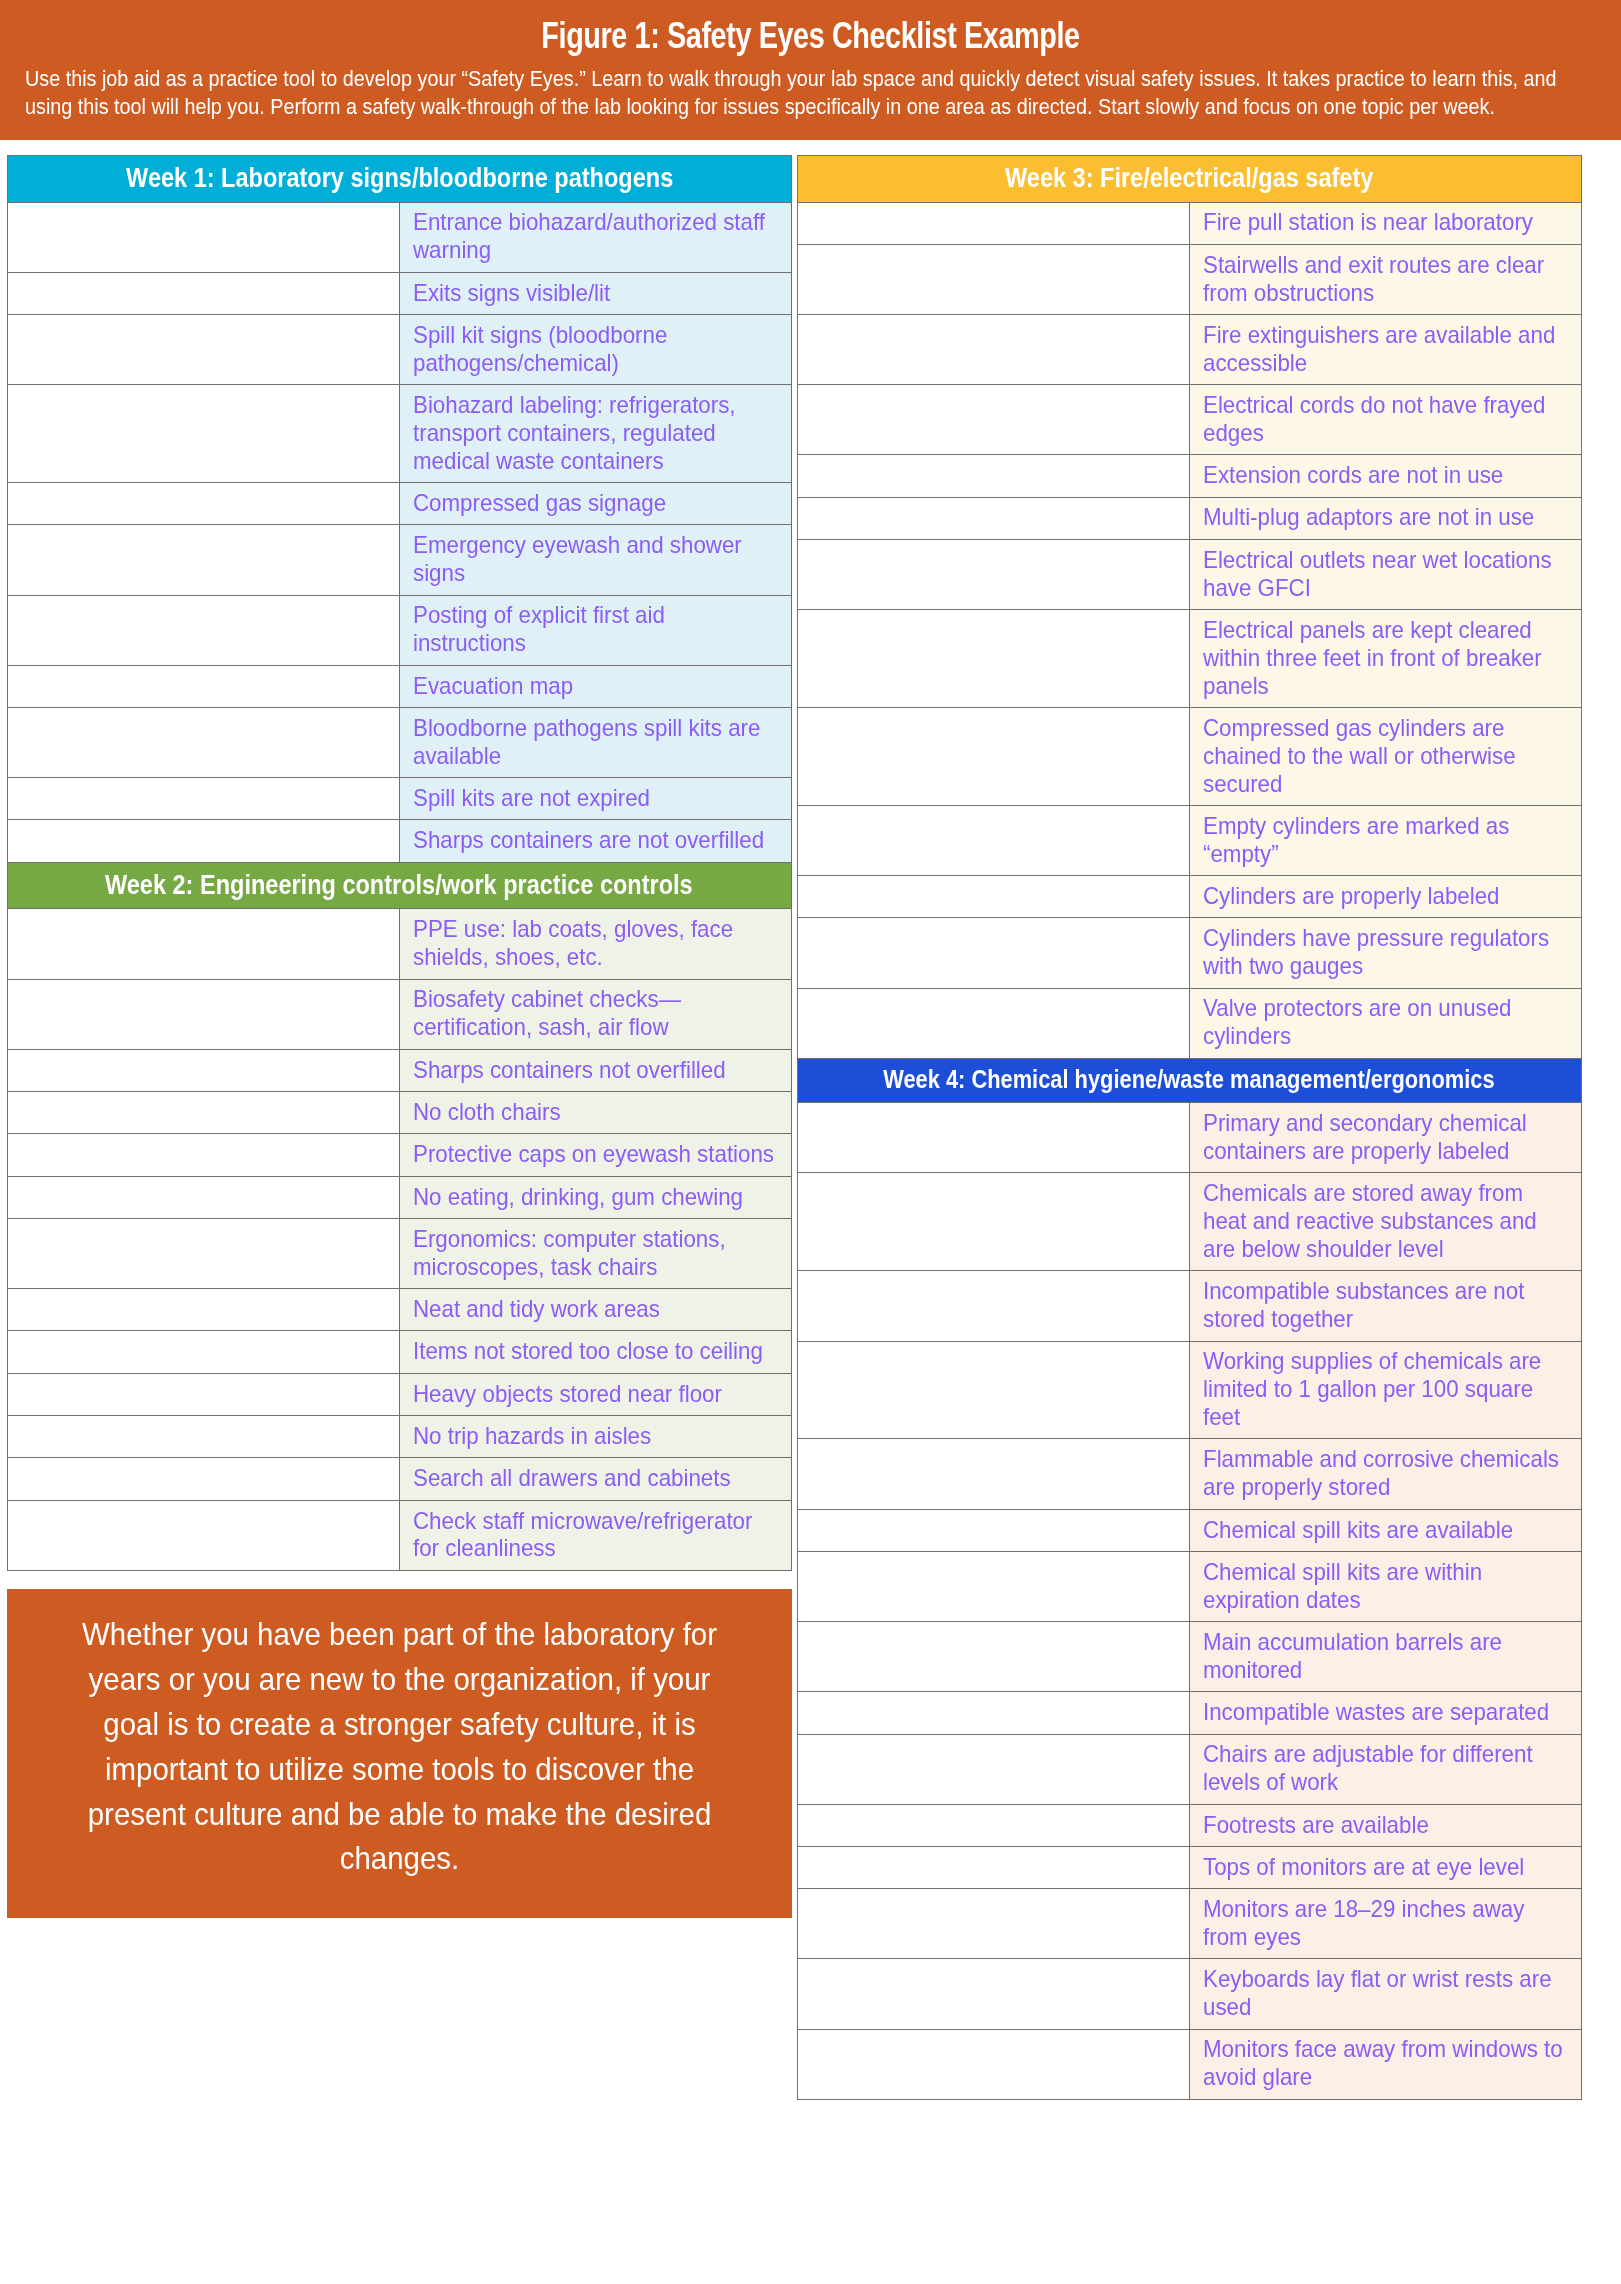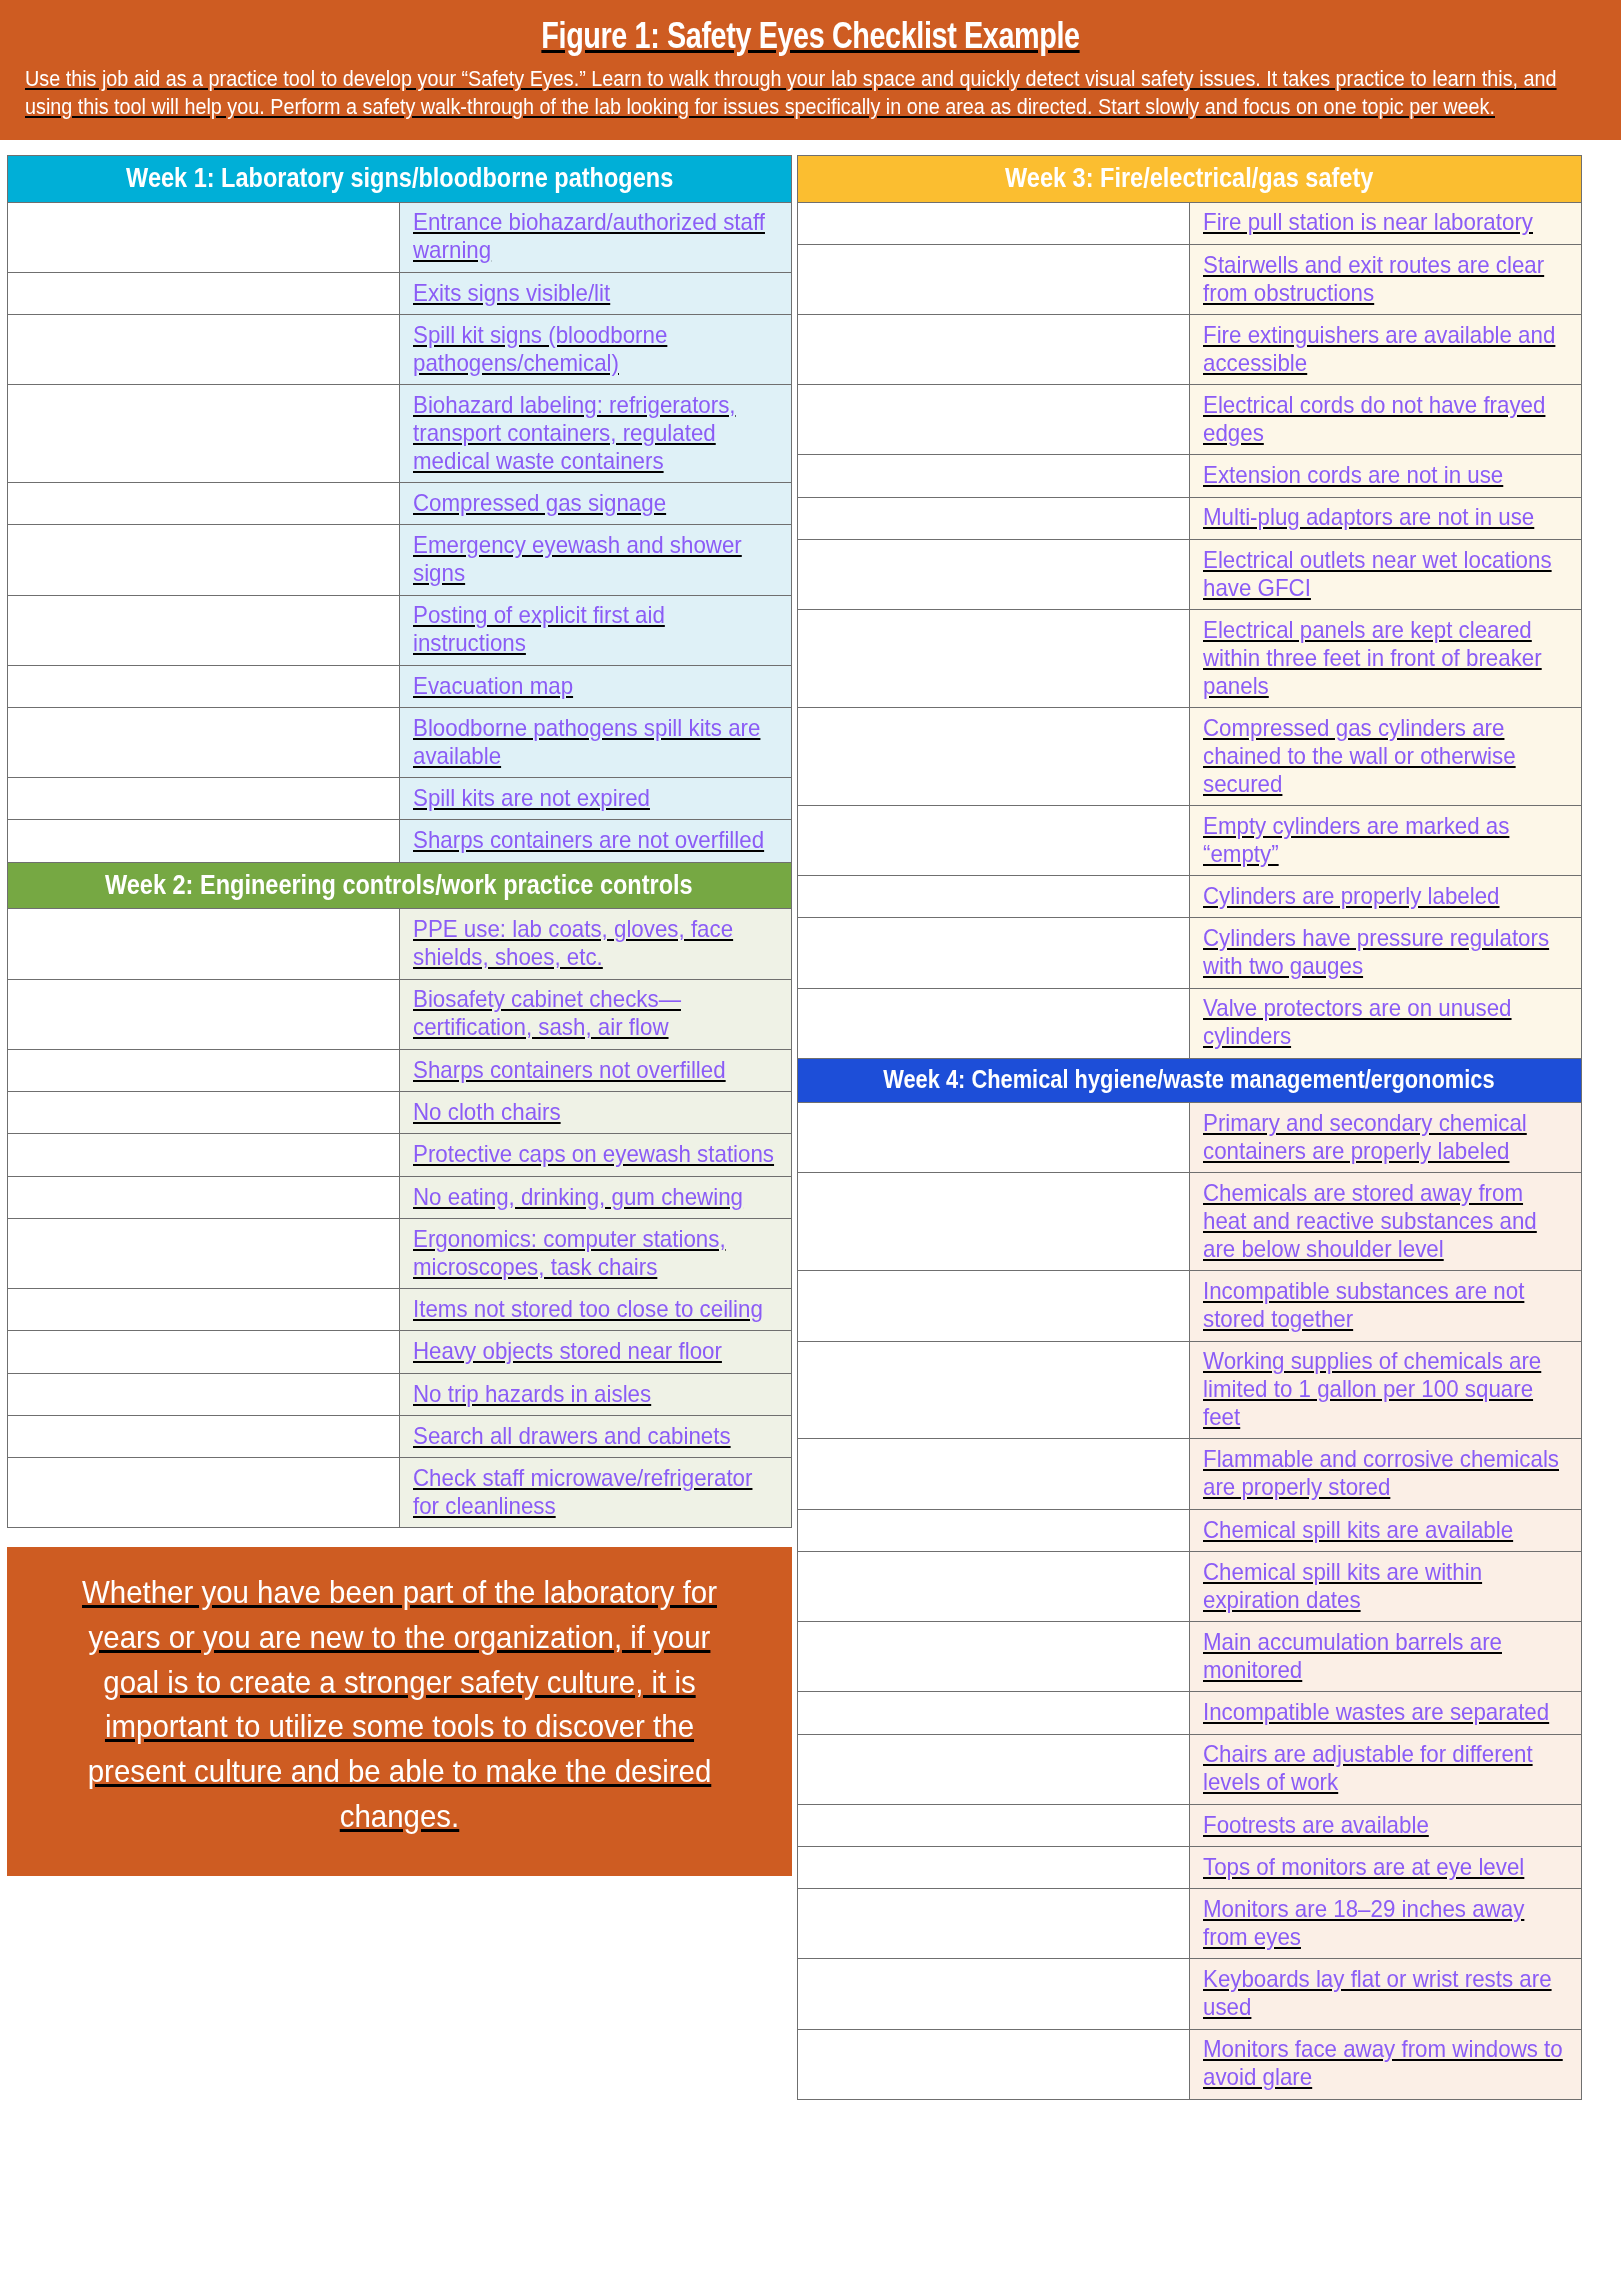--- a/index.html
+++ b/index.html
@@ -5,21 +5,21 @@
 <style>
   * { box-sizing: border-box; }
   html, body { margin:0; padding:0; }
   body {
     width:1621px;
     background:#ffffff;
     font-family:"Liberation Sans", sans-serif;
     -webkit-font-smoothing:antialiased;
   }
 
-  .page { width:1621px; position:relative;text-decoration:underline; }
+  .page { width:1621px; position:relative; }
 
   
   .header {
     background:#CE5C22;
     color:#ffffff;
     padding:10px 25px 18.6px 25px;
     width:1621px;
   }
   .header-title {
     text-align:center;
@@ -262,20 +262,26 @@
             </tr>
           <tr>
               <td class="chk"></td>
               <td class="item">
                 <span class="txt">Ergonomics: computer stations, microscopes, task chairs</span>
               </td>
             </tr>
           <tr>
               <td class="chk"></td>
               <td class="item">
+                <span class="txt">Neat and tidy work areas</span>
+              </td>
+            </tr>
+          <tr>
+              <td class="chk"></td>
+              <td class="item">
                 <span class="txt">Items not stored too close to ceiling</span>
               </td>
             </tr>
           <tr>
               <td class="chk"></td>
               <td class="item">
                 <span class="txt">Heavy objects stored near floor</span>
               </td>
             </tr>
           <tr>

